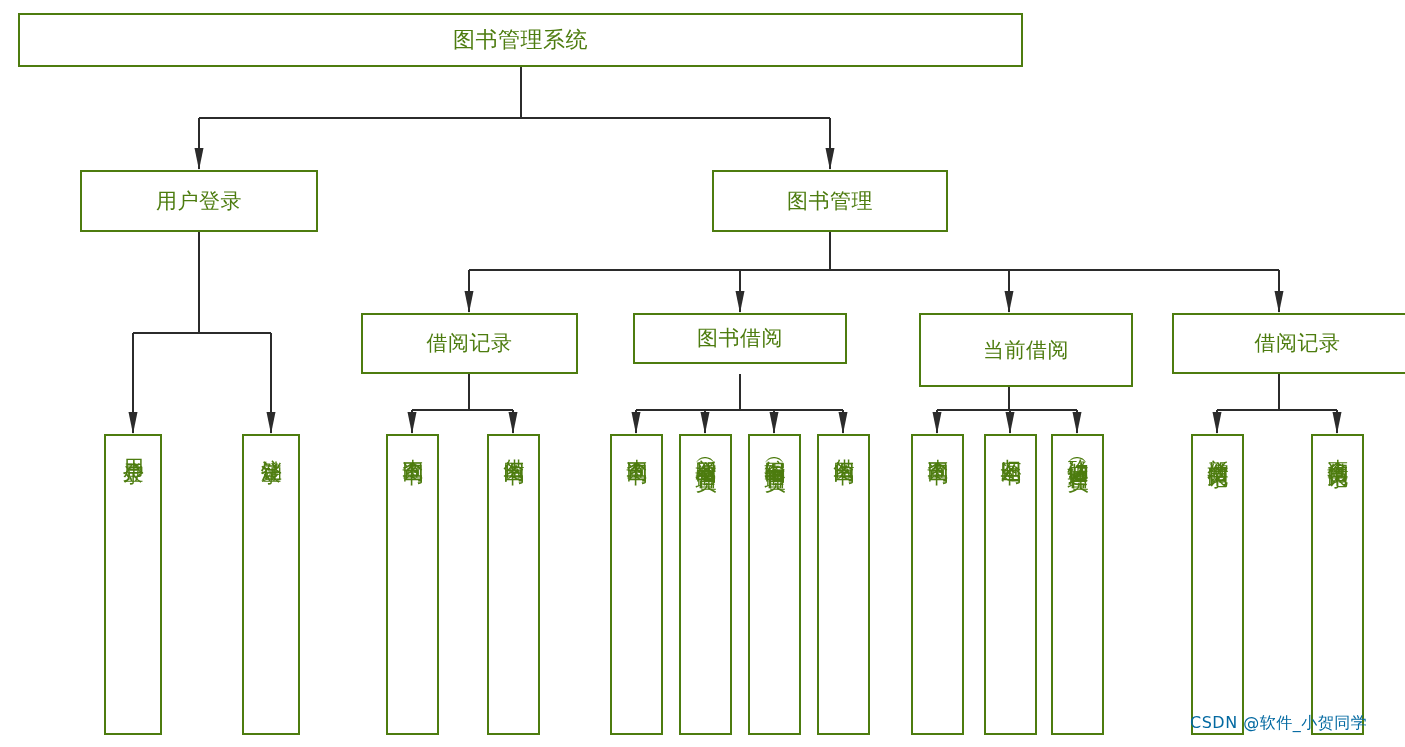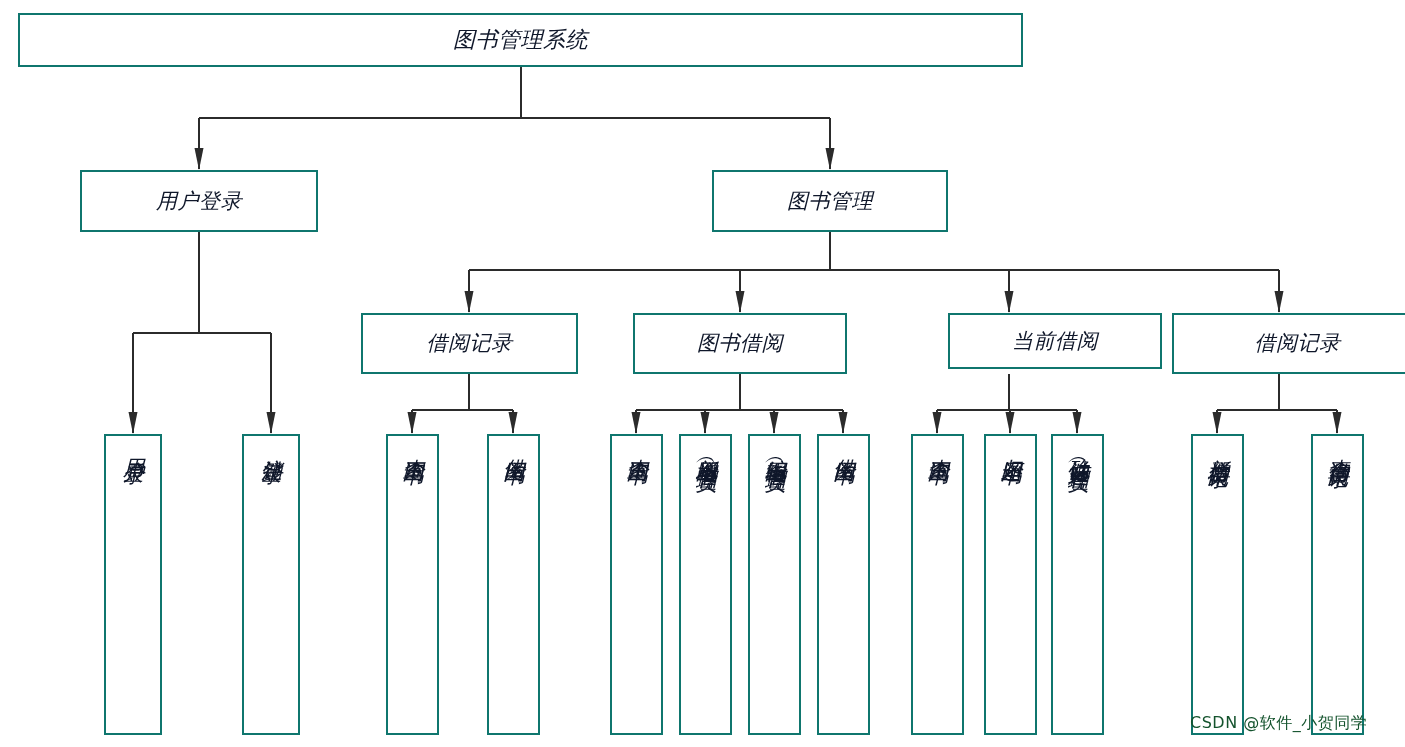--- a/index.html
+++ b/index.html
@@ -21,26 +21,25 @@
     position: absolute;
     left: 0;
     top: 0;
     width: 1405px;
     height: 747px;
   }
   .node {
     position: absolute;
     box-sizing: border-box;
     background: #ffffff;
-    border: 2px solid #0f766e;
+    border: 2px solid #4d7c0f;
     display: flex;
     align-items: center;
     justify-content: center;
-    color: #0f172a;
-    font-style: italic;
+    color: #4d7c0f;
   }
   .node-label {
     display: block;
     text-align: center;
     line-height: 1.18;
     letter-spacing: 0.5px;
   }
   .node.horiz .node-label {
     writing-mode: horizontal-tb;
     font-size: 21px;
@@ -134,24 +133,24 @@
       </div>
       <div class="node horiz level2" style="left: 80px; top: 170px; width: 238px; height: 62px;">
         <span class="node-label">用户登录</span>
       </div>
       <div class="node horiz level2" style="left: 712px; top: 170px; width: 236px; height: 62px; justify-content: center;">
         <span class="node-label">图书管理</span>
       </div>
       <div class="node horiz level3" style="left: 361px; top: 313px; width: 217px; height: 61px;">
         <span class="node-label">借阅记录</span>
       </div>
-      <div class="node horiz level3" style="left: 633px; top: 313px; width: 214px; height: 61px;">
+      <div class="node horiz level3" style="left: 633px; top: 313px; width: 214px; height: 51px;">
         <span class="node-label">图书借阅</span>
       </div>
-      <div class="node horiz level3" style="left: 948px; top: 313px; width: 214px; height: 56px;">
+      <div class="node horiz level3" style="left: 919px; top: 313px; width: 214px; height: 74px;">
         <span class="node-label">当前借阅</span>
       </div>
       <div class="node horiz level3" style="left: 1172px; top: 313px; width: 251px; height: 61px;">
         <span class="node-label">借阅记录</span>
       </div>
       <div class="node vert leaf" style="left: 104px; top: 434px; width: 58px; height: 301px;">
         <span class="node-label">用户登录</span>
       </div>
       <div class="node vert leaf" style="left: 242px; top: 434px; width: 58px; height: 301px;">
         <span class="node-label">注销登录</span>
@@ -184,15 +183,15 @@
         <span class="node-label">确认归还（管理员）</span>
       </div>
       <div class="node vert leaf" style="left: 1191px; top: 434px; width: 53px; height: 301px;">
         <span class="node-label">新增借阅记录</span>
       </div>
       <div class="node vert leaf" style="left: 1311px; top: 434px; width: 53px; height: 301px;">
         <span class="node-label">查询借阅记录</span>
       </div>
     </div>
 
-  <div class="watermark" style="left: 1190px; top: 713px; color: #14532d;">CSDN @软件_小贺同学</div>
+  <div class="watermark" style="left: 1190px; top: 713px; color: #0369a1;">CSDN @软件_小贺同学</div>
 
 </div>
 
 </body></html>

